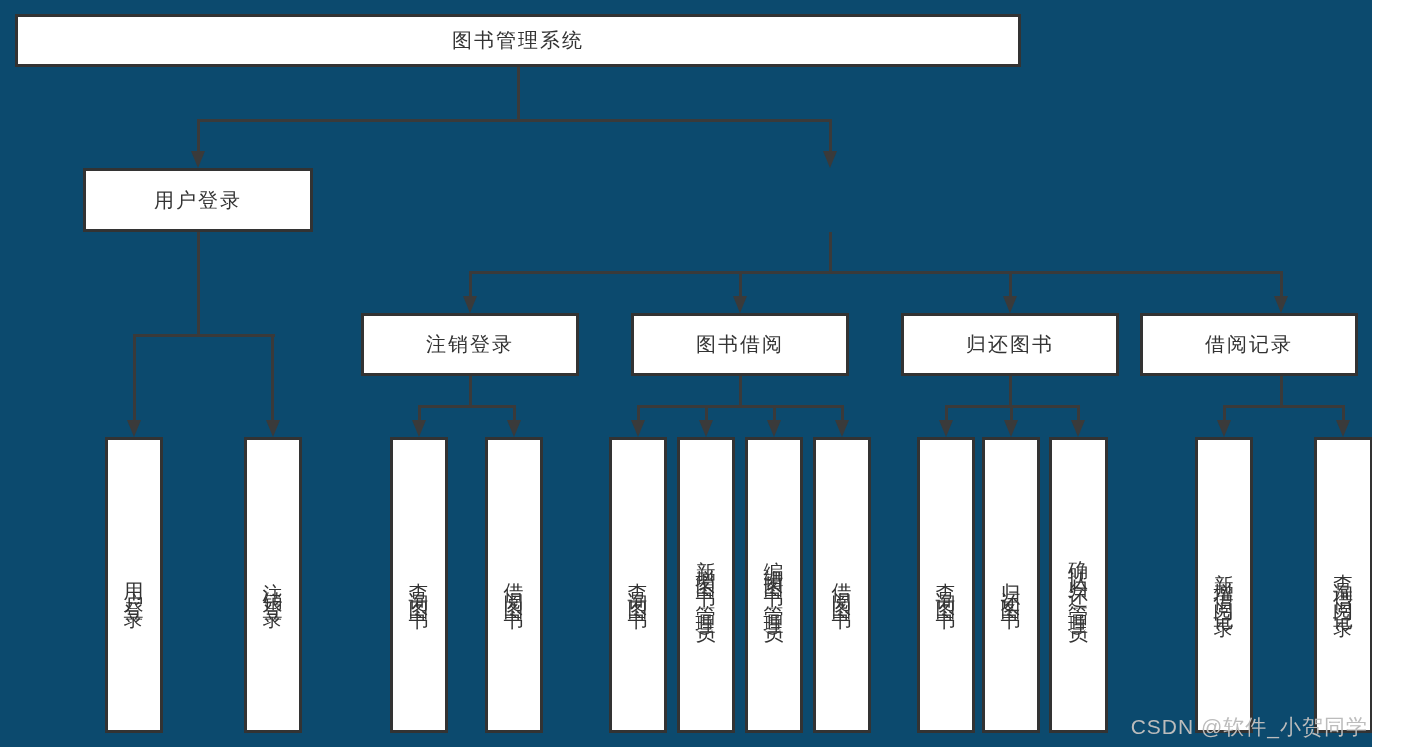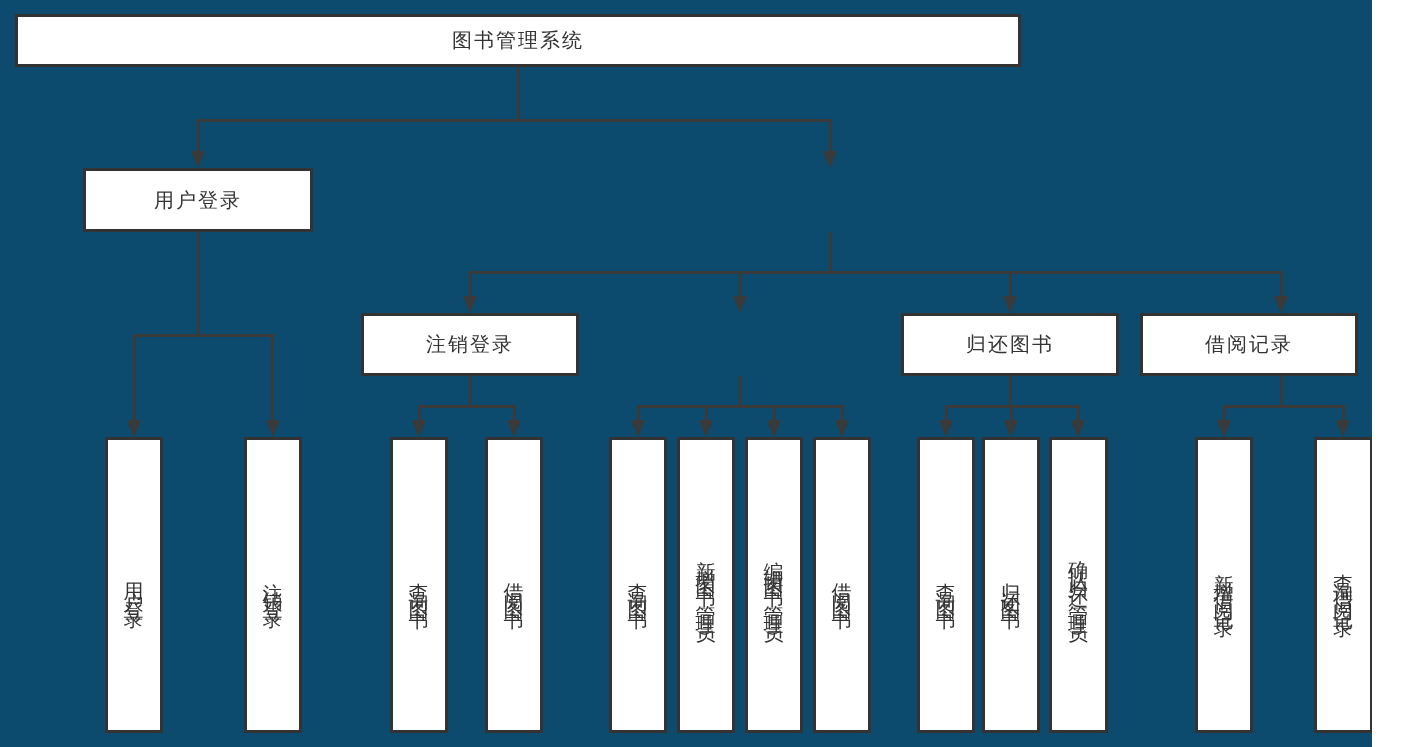--- a/index.html
+++ b/index.html
@@ -45,20 +45,23 @@
 
   <div class="hbox" style="left:83px;top:168px;width:230px;height:64px">
     <span>用户登录</span>
   </div>
 
 
   <div class="hbox" style="left:361px;top:313px;width:218px;height:63px">
     <span>注销登录</span>
   </div>
 
+  <div class="hbox" style="left:631px;top:313px;width:218px;height:63px">
+    <span>图书借阅</span>
+  </div>
 
   <div class="hbox" style="left:901px;top:313px;width:218px;height:63px">
     <span>归还图书</span>
   </div>
 
   <div class="hbox" style="left:1140px;top:313px;width:218px;height:63px">
     <span>借阅记录</span>
   </div>
 
   <div class="vbox" style="left:105px;top:437px;width:58px;height:296px">
@@ -157,14 +160,15 @@
   <div class="vline" style="left:1077px;top:405px;height:18px"></div>
   <div class="arrow" style="left:1071px;top:420px"></div>
 
   <div class="vline" style="left:1280px;top:376px;height:32px"></div>
   <div class="hline" style="left:1223px;top:405px;width:122px"></div>
   <div class="vline" style="left:1223px;top:405px;height:18px"></div>
   <div class="arrow" style="left:1217px;top:420px"></div>
   <div class="vline" style="left:1342px;top:405px;height:18px"></div>
   <div class="arrow" style="left:1336px;top:420px"></div>
 
+  <div class="watermark">CSDN @软件_小贺同学</div>
 
 </div>
 
 </body></html>

